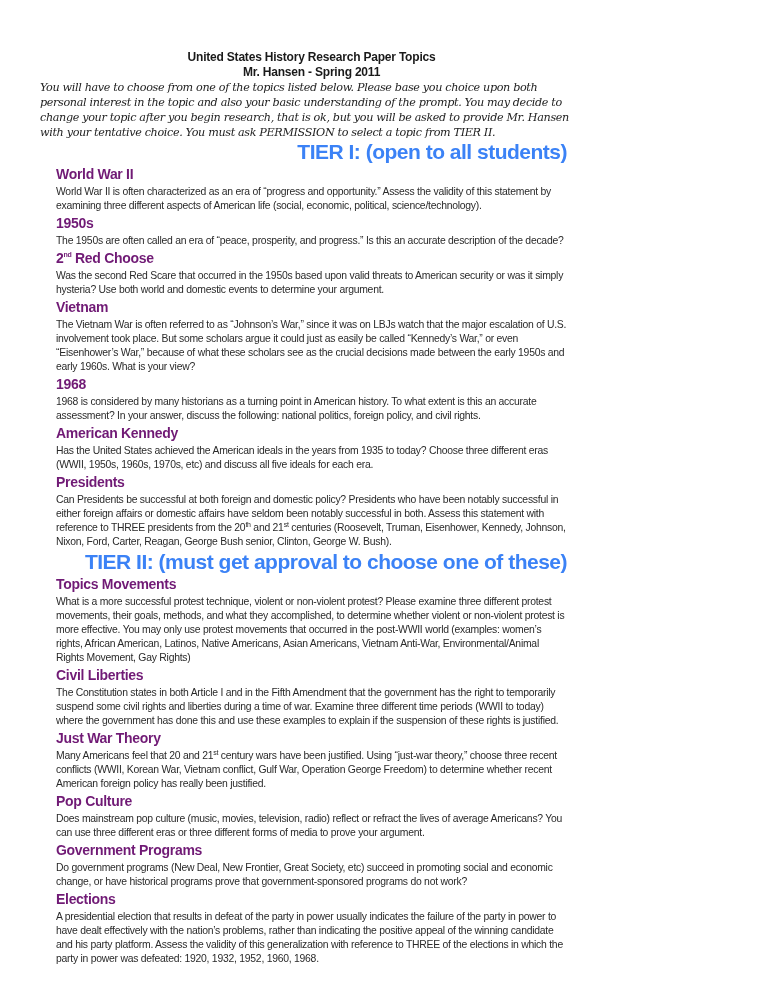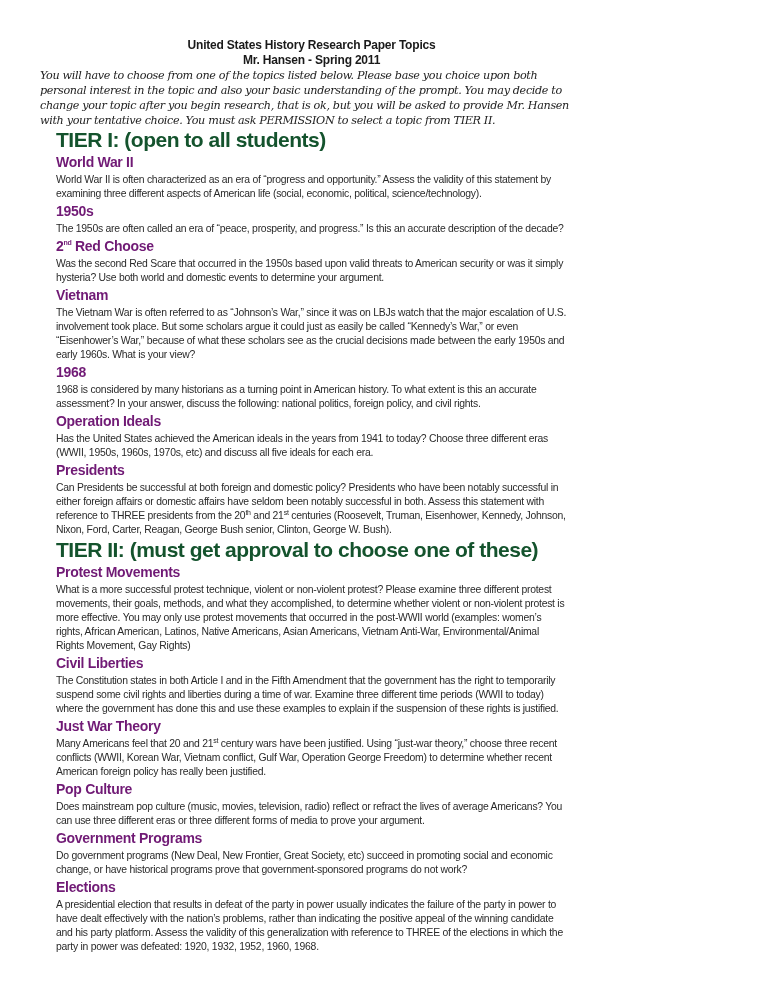--- a/index.html
+++ b/index.html
@@ -1,32 +1,33 @@
 <!DOCTYPE html>
 <html><head>
 <meta charset="utf-8">
 <style>
   html, body { margin: 0; padding: 0; background: #ffffff; }
   body { width: 768px; height: 994px; overflow: hidden; color: #1a1a1a; }
-  .page { position: relative; padding: 0 56px 0 56px; box-sizing: border-box; width: 623px; }
+  .page { position: relative; padding: 12px 56px 0 56px; box-sizing: border-box; width: 623px; }
   .doc-title {
     font-family: "Liberation Sans", sans-serif; font-weight: bold;
     font-size: 12px; text-align: center; line-height: 15px; margin: 0;
     letter-spacing: -0.2px;
   }
   .doc-title.first { padding-top: 38px; }
   .intro {
     font-family: "DejaVu Serif", serif; font-style: italic;
     font-size: 11.2px; line-height: 15px; 
     margin: 0 -16px; letter-spacing: -0.35px; color: #222;
   }
   .tier-heading {
     font-family: "Liberation Sans", sans-serif; font-weight: bold;
     font-size: 21px; line-height: 24px; margin: 0; letter-spacing: -0.5px;
-    color: #14532d;
+    color: #3b82f6;
+    text-align: right;
   }
   .topic-heading {
     font-family: "Liberation Sans", sans-serif; font-size: 14px;
     line-height: 17px; margin: 2px 0 2px 0; color: #701a75; letter-spacing: -0.3px;
   }
   .topic-body {
     font-family: Liberation Sans, sans-serif; font-size: 10.4px;
     line-height: 14px; margin: 0 0 1px 0; color: #2a2a2a; letter-spacing: -0.25px;
   }
   sup { font-size: 7px; line-height: 0; vertical-align: super; }
@@ -62,35 +63,35 @@
       <h2 class="topic-heading">Vietnam</h2>
       <p class="topic-body">The Vietnam War is often referred to as “Johnson’s War,” since it was on LBJs watch that the major escalation of U.S. involvement took place. But some scholars argue it could just as easily be called “Kennedy’s War,” or even “Eisenhower’s War,” because of what these scholars see as the crucial decisions made between the early 1950s and early 1960s. What is your view?</p>
     </div>
 
     <div class="topic">
       <h2 class="topic-heading">1968</h2>
       <p class="topic-body">1968 is considered by many historians as a turning point in American history.  To what extent is this an accurate assessment? In your answer, discuss the following: national politics, foreign policy, and civil rights.</p>
     </div>
 
     <div class="topic">
-      <h2 class="topic-heading">Operation Ideals</h2>
-      <p class="topic-body">Has the United States achieved the American ideals in the years from 1941 to today? Choose three different eras (WWII, 1950s, 1960s, 1970s, etc) and discuss all five ideals for each era.</p>
+      <h2 class="topic-heading">American Kennedy</h2>
+      <p class="topic-body">Has the United States achieved the American ideals in the years from 1935 to today? Choose three different eras (WWII, 1950s, 1960s, 1970s, etc) and discuss all five ideals for each era.</p>
     </div>
 
     <div class="topic">
       <h2 class="topic-heading">Presidents</h2>
       <p class="topic-body"><span>Can Presidents be successful at both foreign and domestic policy? Presidents who have been notably successful in either foreign affairs or domestic affairs have seldom been notably successful in both.  Assess this statement with reference to THREE presidents from the 20</span><sup>th</sup><span> and 21</span><sup>st</sup><span> centuries (Roosevelt, Truman, Eisenhower, Kennedy, Johnson, Nixon, Ford, Carter, Reagan, George Bush senior, Clinton, George W. Bush).</span></p>
     </div>
   </section>
 
   <section>
     <h1 class="tier-heading">TIER II: (must get approval to choose one of these)</h1>
 
     <div class="topic">
-      <h2 class="topic-heading">Protest Movements</h2>
+      <h2 class="topic-heading">Topics Movements</h2>
       <p class="topic-body">What is a more successful protest technique, violent or non-violent protest? Please examine three different protest movements, their goals, methods, and what they accomplished, to determine whether violent or non-violent protest is more effective. You may only use protest movements that occurred in the post-WWII world (examples: women’s rights, African American, Latinos, Native Americans, Asian Americans, Vietnam Anti-War, Environmental/Animal Rights Movement, Gay Rights)</p>
     </div>
 
     <div class="topic">
       <h2 class="topic-heading">Civil Liberties</h2>
       <p class="topic-body">The Constitution states in both Article I and in the Fifth Amendment that the government has the right to temporarily suspend some civil rights and liberties during a time of war. Examine three different time periods (WWII to today) where the government has done this and use these examples to explain if the suspension of these rights is justified.</p>
     </div>
 
     <div class="topic">
       <h2 class="topic-heading">Just War Theory</h2>

